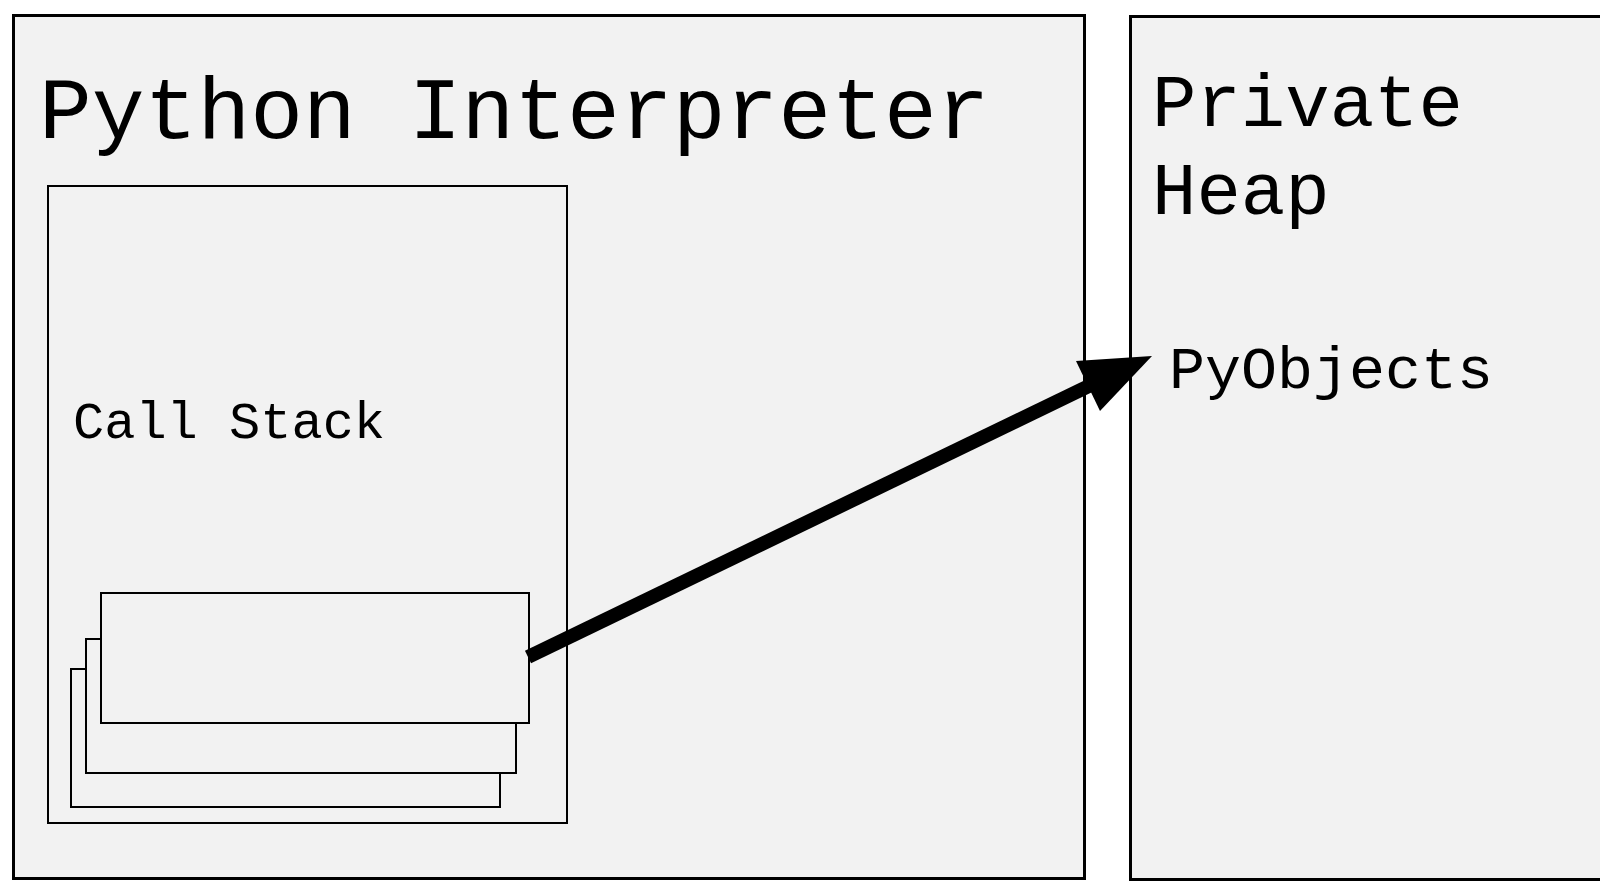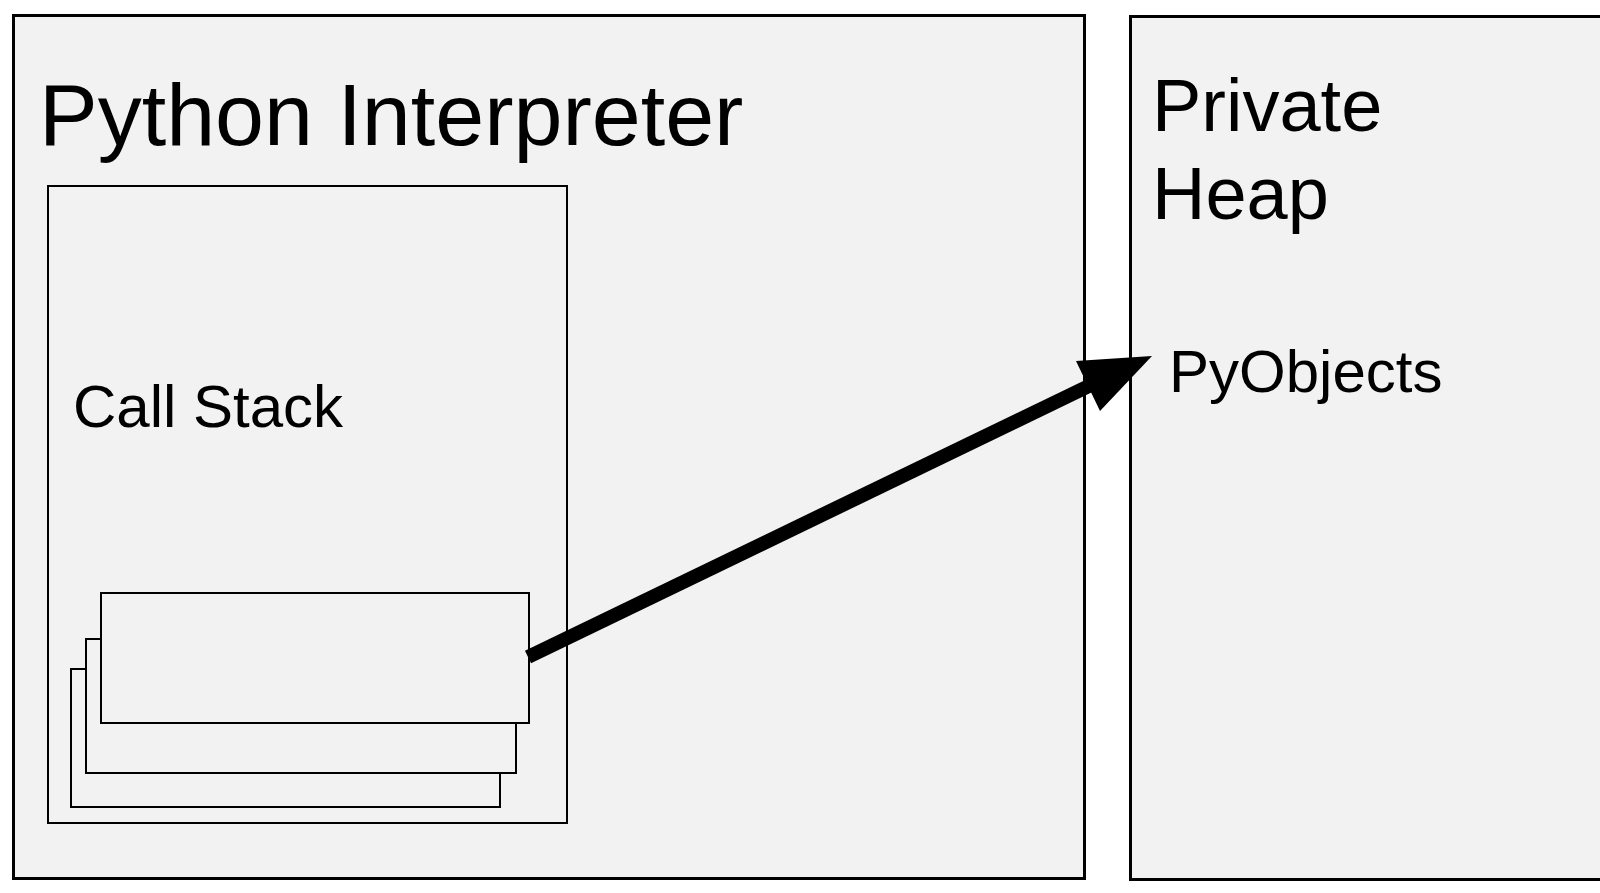--- a/index.html
+++ b/index.html
@@ -5,21 +5,21 @@
   html, body {
     margin: 0;
     padding: 0;
     background: #ffffff;
   }
   .canvas {
     position: relative;
     width: 1600px;
     height: 893px;
     background: #ffffff;
-    font-family: Liberation Sans, sans-serif;
+    font-family: Liberation Mono, monospace;
     color: #000000;
     overflow: hidden;
   }
   .box {
     position: absolute;
     background: #f2f2f2;
     border: 3px solid #000000;
     box-sizing: border-box;
   }
   .interpreter-box {
@@ -55,22 +55,22 @@
     white-space: pre-line;
     line-height: 1;
   }
   .interpreter-title {
     left: 24px;
     top: 54px;
     font-size: 88px;
   }
   .call-stack-label {
     left: 24px;
-    top: 190px;
-    font-size: 60px;
+    top: 212px;
+    font-size: 52px;
   }
   .heap-title {
     left: 20px;
     top: 44px;
     font-size: 74px;
     line-height: 1.19;
     width: 310px;
   }
   .pyobjects-label {
     left: 37px;

